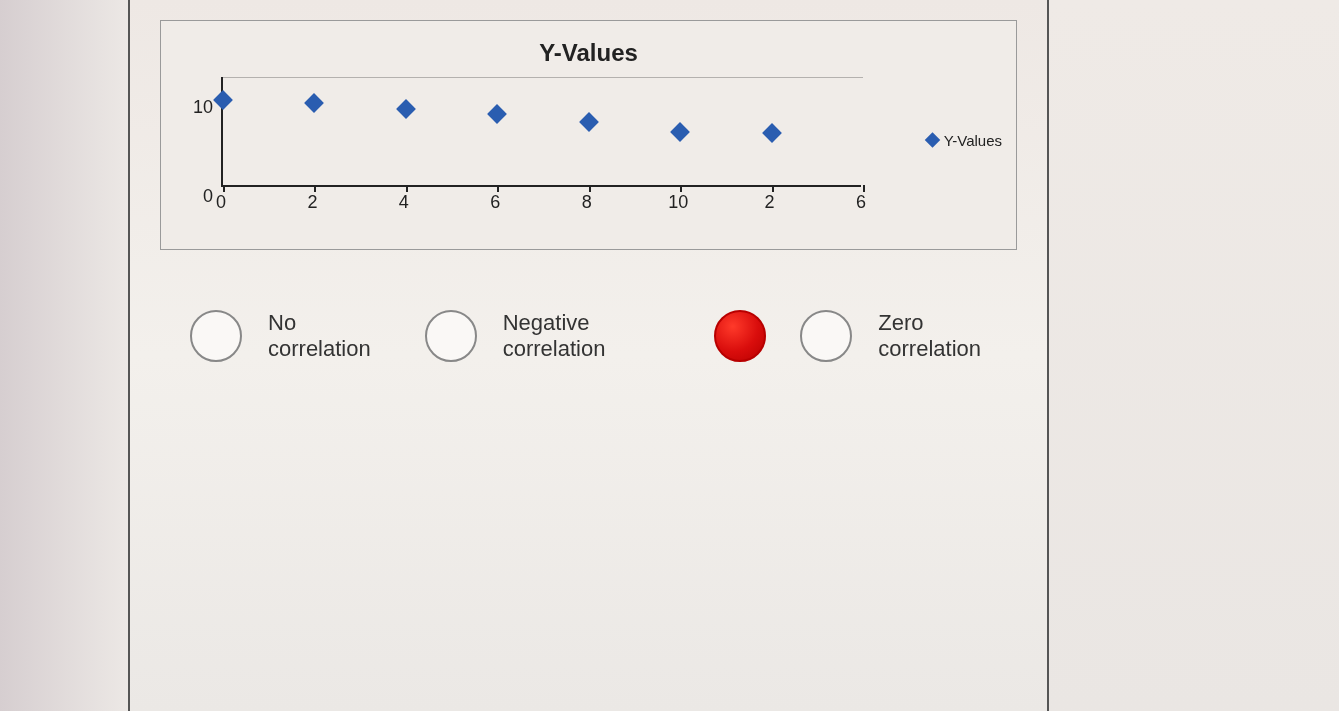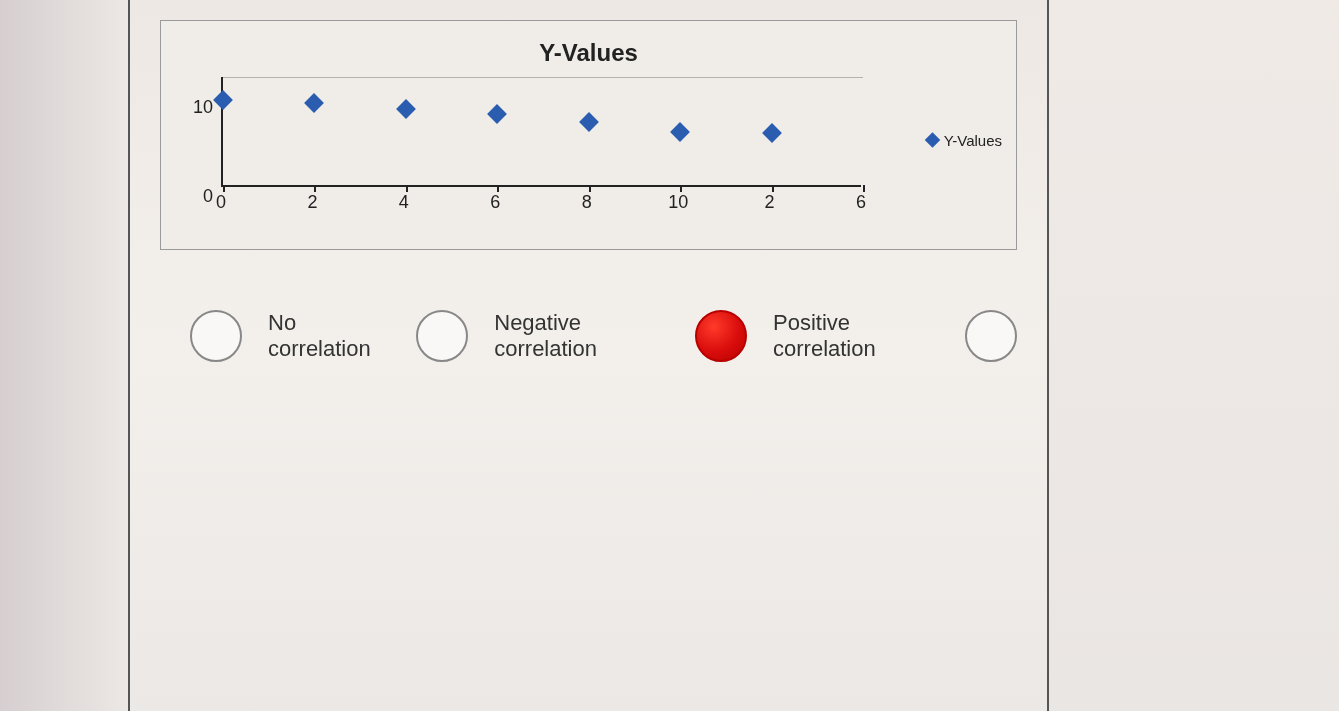--- a/index.html
+++ b/index.html
@@ -224,23 +224,23 @@
         <div class="option">
           <div class="radio"></div>
           <div class="option-label">No correlation</div>
         </div>
         <div class="option">
           <div class="radio"></div>
           <div class="option-label">Negative correlation</div>
         </div>
         <div class="option">
           <div class="radio selected"></div>
-          <div class="option-label">Positive correlation</div>
         </div>
         <div class="option">
           <div class="radio"></div>
+          <div class="option-label">Zero correlation</div>
         </div>
       </div>
 
   </div>
 
   <div class="right-gutter"></div>
 </div>
 
 </body></html>

